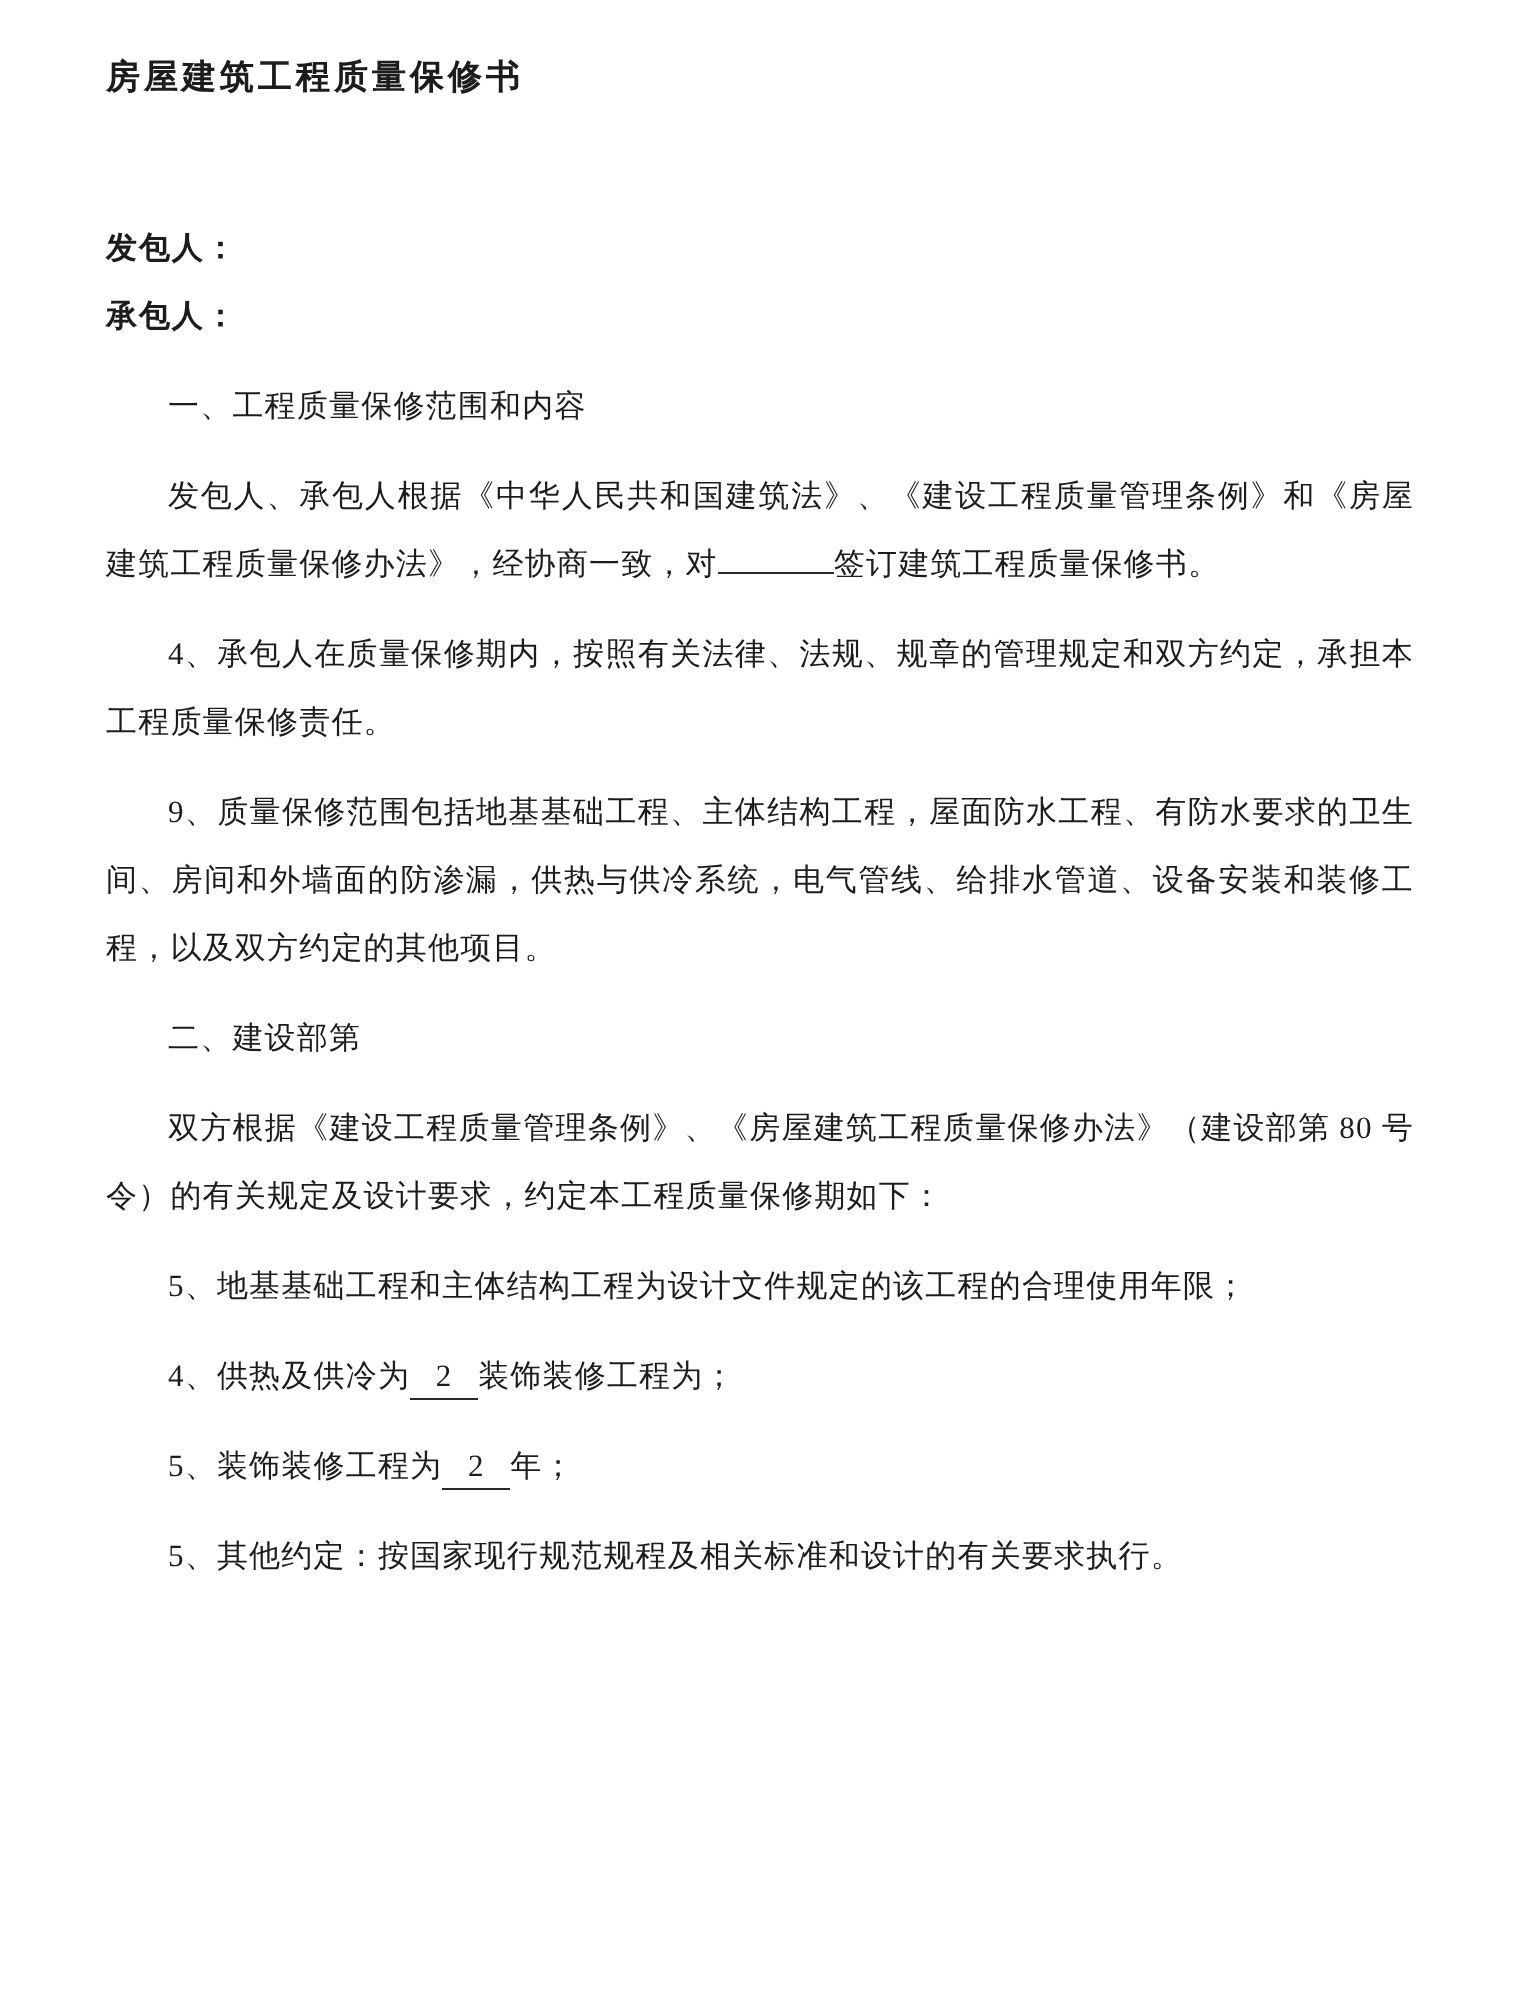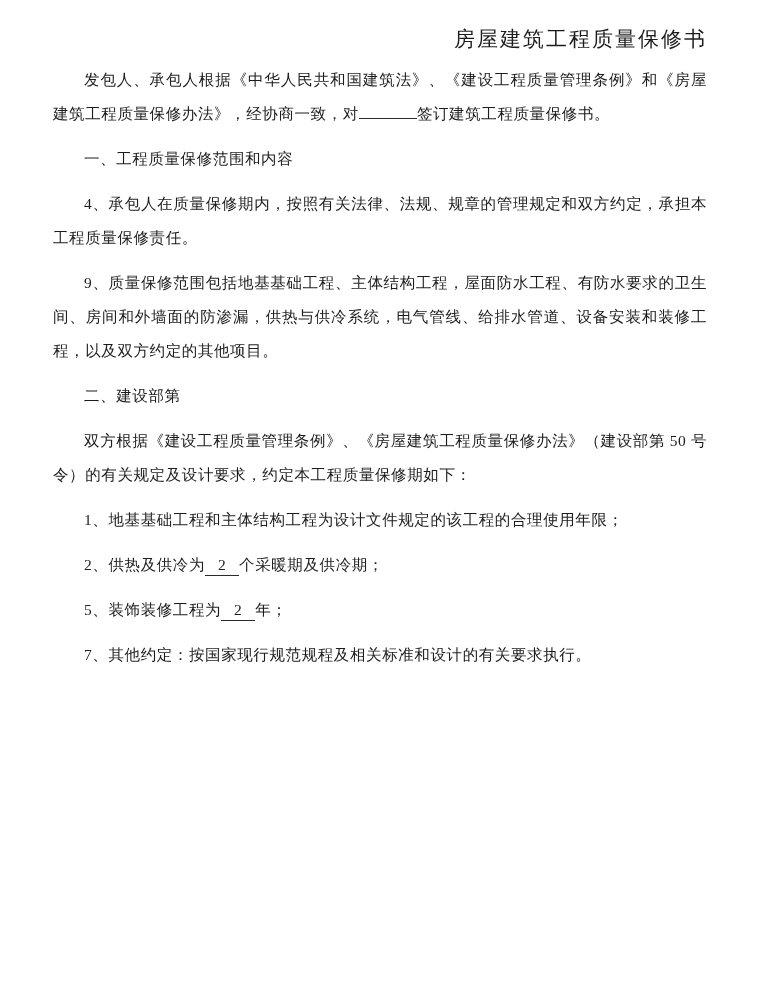--- a/index.html
+++ b/index.html
@@ -16,23 +16,23 @@
   }
   .page {
     box-sizing: border-box;
     width: 760px;
     height: 1000px;
     padding: 0 53px;
     background: #ffffff;
   }
   .doc-title {
     margin: 26px 0 0 0;
-    text-align: right;
-    font-size: 21px;
-    font-weight: normal;
+    text-align: left;
+    font-size: 17px;
+    font-weight: bold;
     letter-spacing: 2px;
     line-height: 26px;
   }
   .parties {
     margin-top: 56px;
   }
   .party-line {
     margin: 0;
     font-size: 15.5px;
     font-weight: bold;
@@ -58,38 +58,42 @@
   .blank-lg { min-width: 58px; }
   .blank-num { min-width: 34px; }
 </style>
 </head>
 <body>
 
 <div class="page">
 
   <h1 class="doc-title">房屋建筑工程质量保修书</h1>
 
+  <div class="parties">
+    <p class="party-line">发包人：</p>
+    <p class="party-line">承包人：</p>
+  </div>
+
+  <p class="para">一、工程质量保修范围和内容</p>
 
   <p class="para"><span>发包人、承包人根据《中华人民共和国建筑法》、《建设工程质量管理条例》和《房屋建筑工程质量保修办法》，经协商一致，对</span><span class="blank blank-lg"></span><span>签订建筑工程质量保修书。</span></p>
-
-  <p class="para">一、工程质量保修范围和内容</p>
 
   <p class="para">4、承包人在质量保修期内，按照有关法律、法规、规章的管理规定和双方约定，承担本工程质量保修责任。</p>
 
   <p class="para">9、质量保修范围包括地基基础工程、主体结构工程，屋面防水工程、有防水要求的卫生间、房间和外墙面的防渗漏，供热与供冷系统，电气管线、给排水管道、设备安装和装修工程，以及双方约定的其他项目。</p>
 
   <p class="para">二、建设部第</p>
 
-  <p class="para">双方根据《建设工程质量管理条例》、《房屋建筑工程质量保修办法》（建设部第 50 号令）的有关规定及设计要求，约定本工程质量保修期如下：</p>
+  <p class="para">双方根据《建设工程质量管理条例》、《房屋建筑工程质量保修办法》（建设部第 80 号令）的有关规定及设计要求，约定本工程质量保修期如下：</p>
 
-  <p class="para">1、地基基础工程和主体结构工程为设计文件规定的该工程的合理使用年限；</p>
+  <p class="para">5、地基基础工程和主体结构工程为设计文件规定的该工程的合理使用年限；</p>
 
 
 
-  <p class="para"><span>2、供热及供冷为</span><span class="blank blank-num">2</span><span>个采暖期及供冷期；</span></p>
+  <p class="para"><span>4、供热及供冷为</span><span class="blank blank-num">2</span><span>装饰装修工程为；</span></p>
 
   <p class="para"><span>5、装饰装修工程为</span><span class="blank blank-num">2</span><span>年；</span></p>
 
 
-  <p class="para">7、其他约定：按国家现行规范规程及相关标准和设计的有关要求执行。</p>
+  <p class="para">5、其他约定：按国家现行规范规程及相关标准和设计的有关要求执行。</p>
 
 
 </div>
 
 </body></html>

